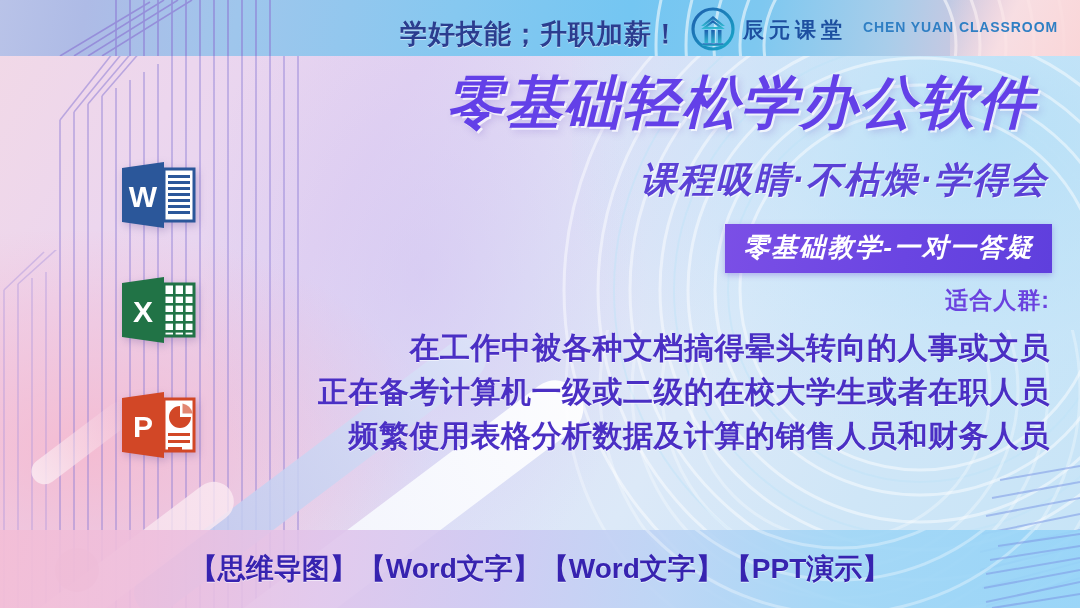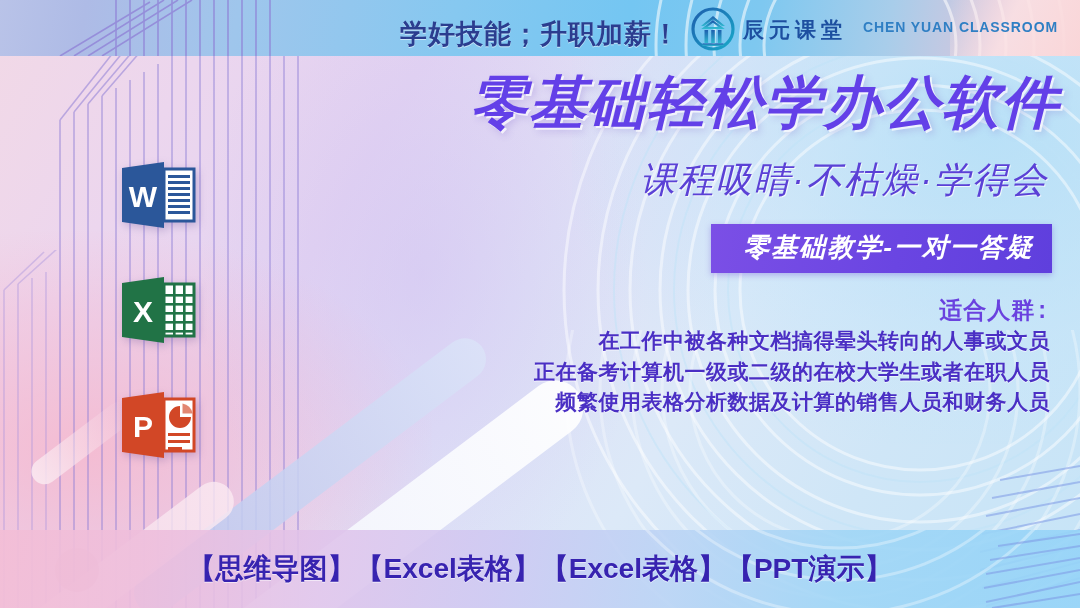--- a/index.html
+++ b/index.html
@@ -102,58 +102,58 @@
     font-size:21px;font-weight:bold;letter-spacing:5px;
     color:#1d4fa0;white-space:nowrap;
   }
   .logo-en{
     font-size:14px;font-weight:bold;letter-spacing:.9px;
     color:#2f7fc4;margin-top:1px;white-space:nowrap;padding-left:16px;
   }
 
   
   .headline{
-    position:absolute;right:20px;top:74px;
+    position:absolute;right:44px;top:74px;
     font-size:57px;line-height:1;font-weight:bold;font-style:italic;
     letter-spacing:2px;
     color:#6340e8;
     text-shadow:2px 2px 0 rgba(255,255,255,.75), 4px 4px 7px rgba(120,90,200,.25);
     z-index:5;white-space:nowrap;
   }
   .subhead{
     position:absolute;right:32px;top:162px;
-    font-size:36px;line-height:1;font-weight:normal;font-style:italic;
+    font-size:36px;line-height:1;font-weight:bold;font-style:italic;
     letter-spacing:2px;
     color:#5b41d6;
     text-shadow:1px 1px 0 rgba(255,255,255,.7);
     z-index:5;white-space:nowrap;
   }
   .badge{
     position:absolute;right:28px;top:224px;
     background:linear-gradient(100deg,#7b4fe6 0%,#6a45e2 55%,#5f3fdd 100%);
     color:#ffffff;
-    padding:6px 18px 8px 32px;
+    padding:6px 18px 8px 18px;
     font-size:26px;font-weight:bold;font-style:italic;letter-spacing:2px;
     white-space:nowrap;
     box-shadow:0 2px 6px rgba(98,62,210,.35);
     z-index:5;
   }
 
   
   .aud-label{
-    position:absolute;right:30px;top:295px;
+    position:absolute;right:30px;top:285px;
     font-size:23px;font-weight:bold;letter-spacing:1px;
-    color:#6a42df;z-index:5;white-space:nowrap;font-family:Liberation Mono, monospace;
+    color:#6a42df;z-index:5;white-space:nowrap;
   }
   .aud-list{
     position:absolute;right:30px;top:326px;
     z-index:5;text-align:right;
   }
   .aud-item{
-    font-size:21px;font-weight:bold;letter-spacing:.5px;
+    font-size:30px;font-weight:bold;letter-spacing:.5px;
     color:#4a2fc4;line-height:1.46;white-space:nowrap;
     text-shadow:0 1px 0 rgba(255,255,255,.6);
   }
 
   
   .icons{position:absolute;left:118px;top:158px;z-index:5;}
   .office-icon{width:80px;height:80px;display:block;margin-bottom:35px;
     filter:drop-shadow(2px 3px 4px rgba(90,70,140,.28));}
 
   
@@ -402,15 +402,15 @@
       <g fill="none" stroke="#7f9ae6" stroke-width="2">
         <path d="M140 4 L58 16"></path>
           <path d="M140 16 L50 30"></path>
         <path d="M140 28 L46 44"></path>
           <path d="M140 40 L44 58"></path>
         <path d="M140 52 L46 72"></path>
           <path d="M140 64 L52 78"></path>
       </g>
     </svg>
   </div>
-  <div class="bottom-text">【思维导图】【Excel表格】【Excel表格】【PPT演示】</div>
+  <div class="bottom-text">【思维导图】【Word文字】【Word文字】【PPT演示】</div>
 
 </div>
 
 </body></html>

